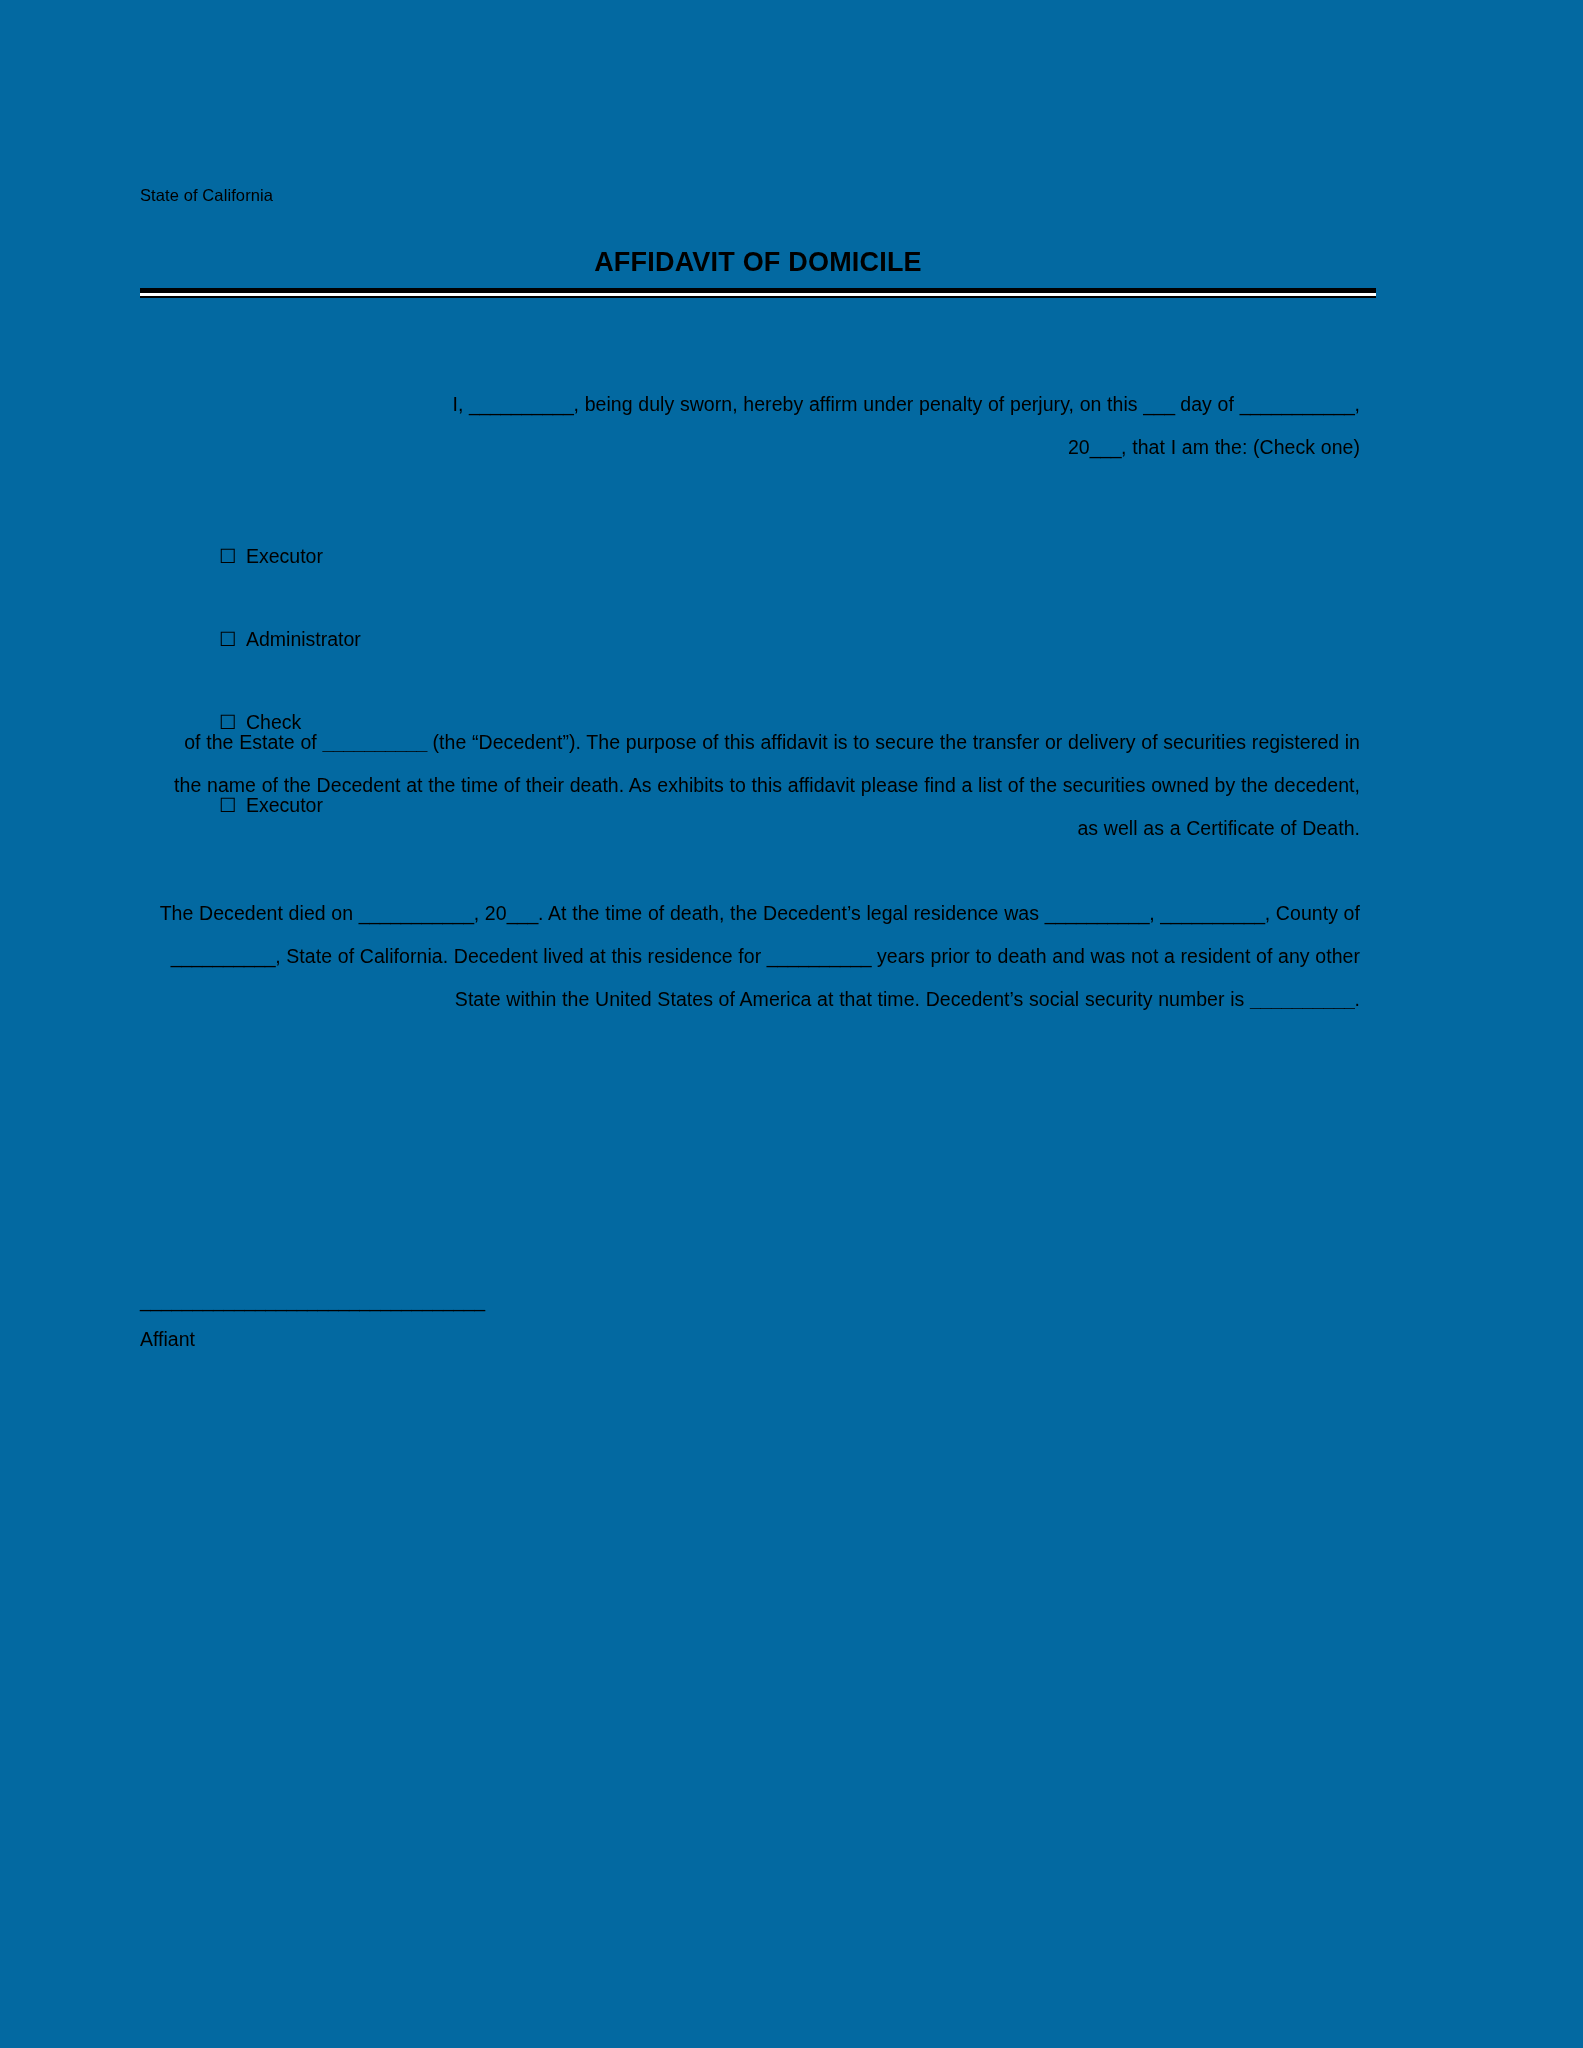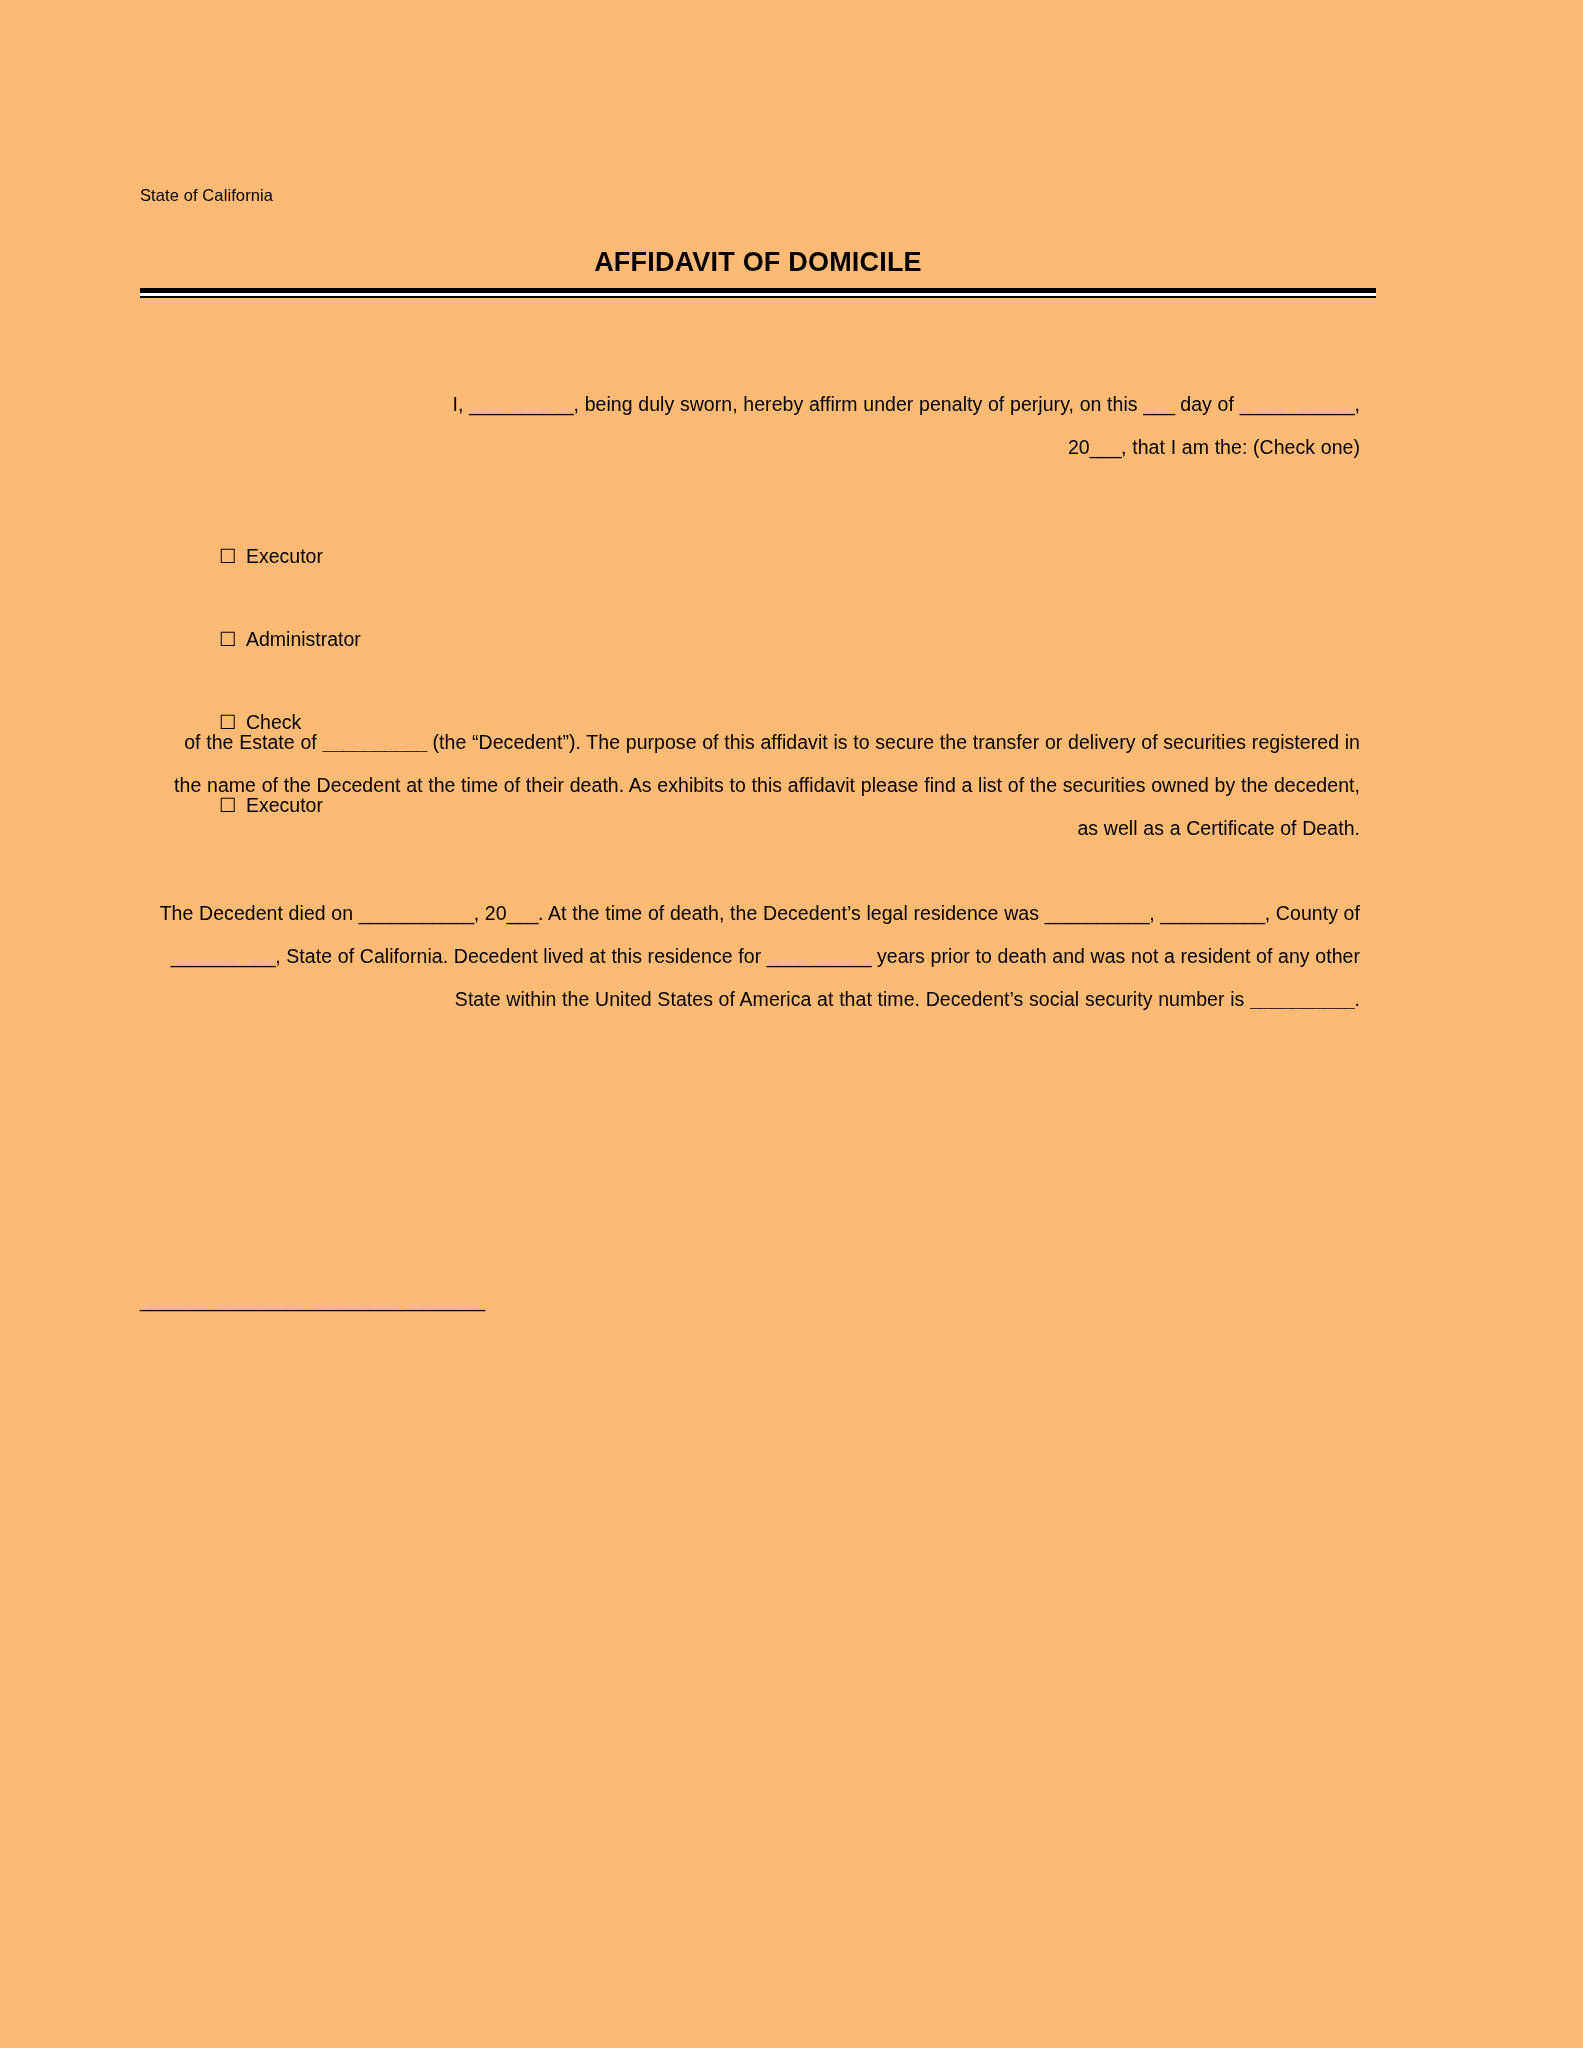--- a/index.html
+++ b/index.html
@@ -12,21 +12,21 @@
   body {
     font-family: "Liberation Sans", sans-serif;
     color: #000000;
     -webkit-font-smoothing: antialiased;
   }
 
   .page {
     position: relative;
     width: 1583px;
     height: 2048px;
-    background: #fdba74;
+    background: #0369a1;
     margin: 0 auto;
     overflow: hidden;
     box-sizing: border-box;
   }
 
   .content {
     position: absolute;
     left: 140px;
     top: 0;
     width: 1236px;
@@ -187,16 +187,17 @@
     <div class="body-block" style="top: 705px;">
       <p class="para"><span>of the Estate of </span><span class="blank-bold">__________</span><span> (the “Decedent”). The purpose of this affidavit is to secure the transfer or delivery of securities registered in the name of the Decedent at the time of their death. As exhibits to this affidavit please find a list of the securities owned by the decedent, as well as a Certificate of Death.</span></p>
     </div>
 
     <div class="body-block" style="top: 876px;">
       <p class="para"><span>The Decedent died on </span><span class="blank">___________</span><span>, 20</span><span class="blank">___</span><span>. At the time of death, the Decedent’s legal residence was </span><span class="blank">__________</span><span>, </span><span class="blank">__________</span><span>, County of </span><span class="blank">__________</span><span>, State of California. Decedent lived at this residence for </span><span class="blank">__________</span><span> years prior to death and was not a resident of any other State within the United States of America at that time. Decedent’s social security number is </span><span class="blank-bold">__________</span><span>.</span></p>
     </div>
 
     <div class="sig-block" style="top: 1286px;">
       <div class="sig-line">_________________________________</div>
+      <div class="sig-label">Affiant</div>
     </div>
 
   </div>
 </div>
 
 </body></html>

